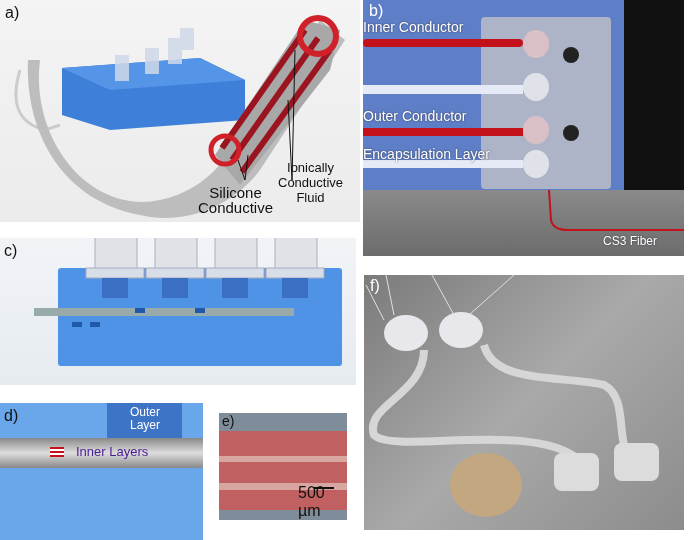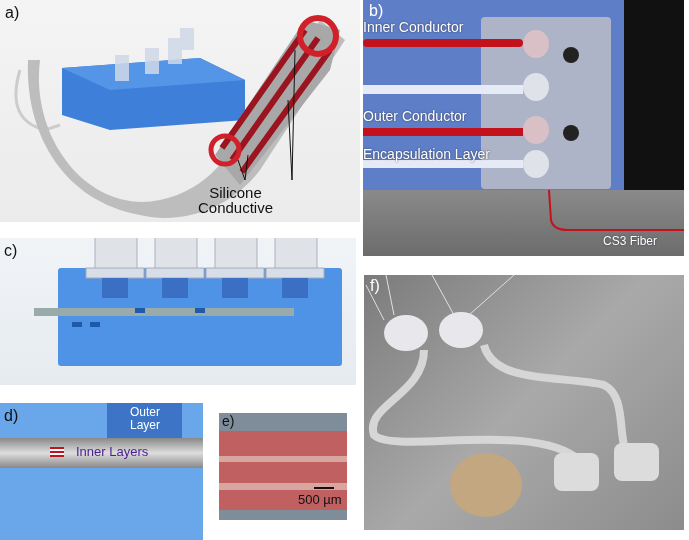--- a/index.html
+++ b/index.html
@@ -47,20 +47,25 @@
       <path d="M238 160 L245 180"></path>
         <path d="M248 155 L245 180"></path>
         <path d="M295 50 L292 180"></path>
         <path d="M288 100 L292 180"></path>
     </g>
   </svg>
   <span class="plabel" style="left:5px;top:4px">a)</span>
   <div style="position:absolute;left:198px;top:185px;font-size:15px;text-align:center;line-height:15px;color:#111">
     <div>Silicone</div>
     <div>Conductive</div>
+  </div>
+  <div style="position:absolute;left:278px;top:160px;font-size:13px;text-align:center;line-height:15px;color:#111">
+    <div>Ionically</div>
+    <div>Conductive</div>
+    <div>Fluid</div>
   </div>
 </div>
 
 <div id="pb" class="panel">
   <div style="position:absolute;right:0;top:0;width:60px;height:190px;background:#111"></div>
   <div style="position:absolute;left:0;top:190px;width:321px;height:66px;background:linear-gradient(180deg,#8a8a8a,#6c6c6c)"></div>
   <div style="position:absolute;left:118px;top:17px;width:130px;height:172px;background:#aeb4c8;border-radius:4px"></div>
   <div style="position:absolute;left:0;top:39px;width:160px;height:8px;background:#c4121c;border-radius:4px"></div>
   <div style="position:absolute;left:0;top:85px;width:160px;height:9px;background:#e6eaf6"></div>
   <div style="position:absolute;left:0;top:128px;width:160px;height:8px;background:#c4121c"></div>
@@ -123,21 +128,21 @@
   <span style="position:absolute;left:76px;top:41px;font-size:13px;color:#4c1d95">Inner Layers</span>
 </div>
 
 <div id="pe" class="panel">
   <div style="position:absolute;left:0;top:0;width:128px;height:18px;background:#7f8c99"></div>
   <div style="position:absolute;left:0;top:43px;width:128px;height:6px;background:#d8a6a0"></div>
   <div style="position:absolute;left:0;top:70px;width:128px;height:7px;background:#d8a6a0"></div>
   <div style="position:absolute;left:0;top:97px;width:128px;height:10px;background:#7f8c99"></div>
   <span class="plabel" style="left:3px;top:0;font-size:14px">e)</span>
   <div style="position:absolute;left:95px;top:74px;width:20px;height:2px;background:#111"></div>
-  <span style="position:absolute;left:79px;top:79px;font-size:13px;color:#111">500 µm</span>
+  <span style="position:absolute;left:79px;top:71px;font-size:16px;color:#111">500 µm</span>
 </div>
 
 <div id="pf" class="panel">
   <svg width="320" height="255">
     <path d="M60 75 C60 120 0 130 10 160 C30 180 170 145 215 185" stroke="#d6d6d6" stroke-width="8" fill="none"></path>
     <path d="M120 70 C130 110 200 100 240 110 C260 120 255 150 260 170" stroke="#d6d6d6" stroke-width="8" fill="none"></path>
     <ellipse cx="42" cy="58" rx="22" ry="18" fill="#e8e8ec"></ellipse>
       <ellipse cx="97" cy="55" rx="22" ry="18" fill="#e8e8ec"></ellipse>
     <rect x="190" y="178" width="45" height="38" rx="8" fill="#dcdcdc"></rect>
       <rect x="250" y="168" width="45" height="38" rx="8" fill="#dcdcdc"></rect>

